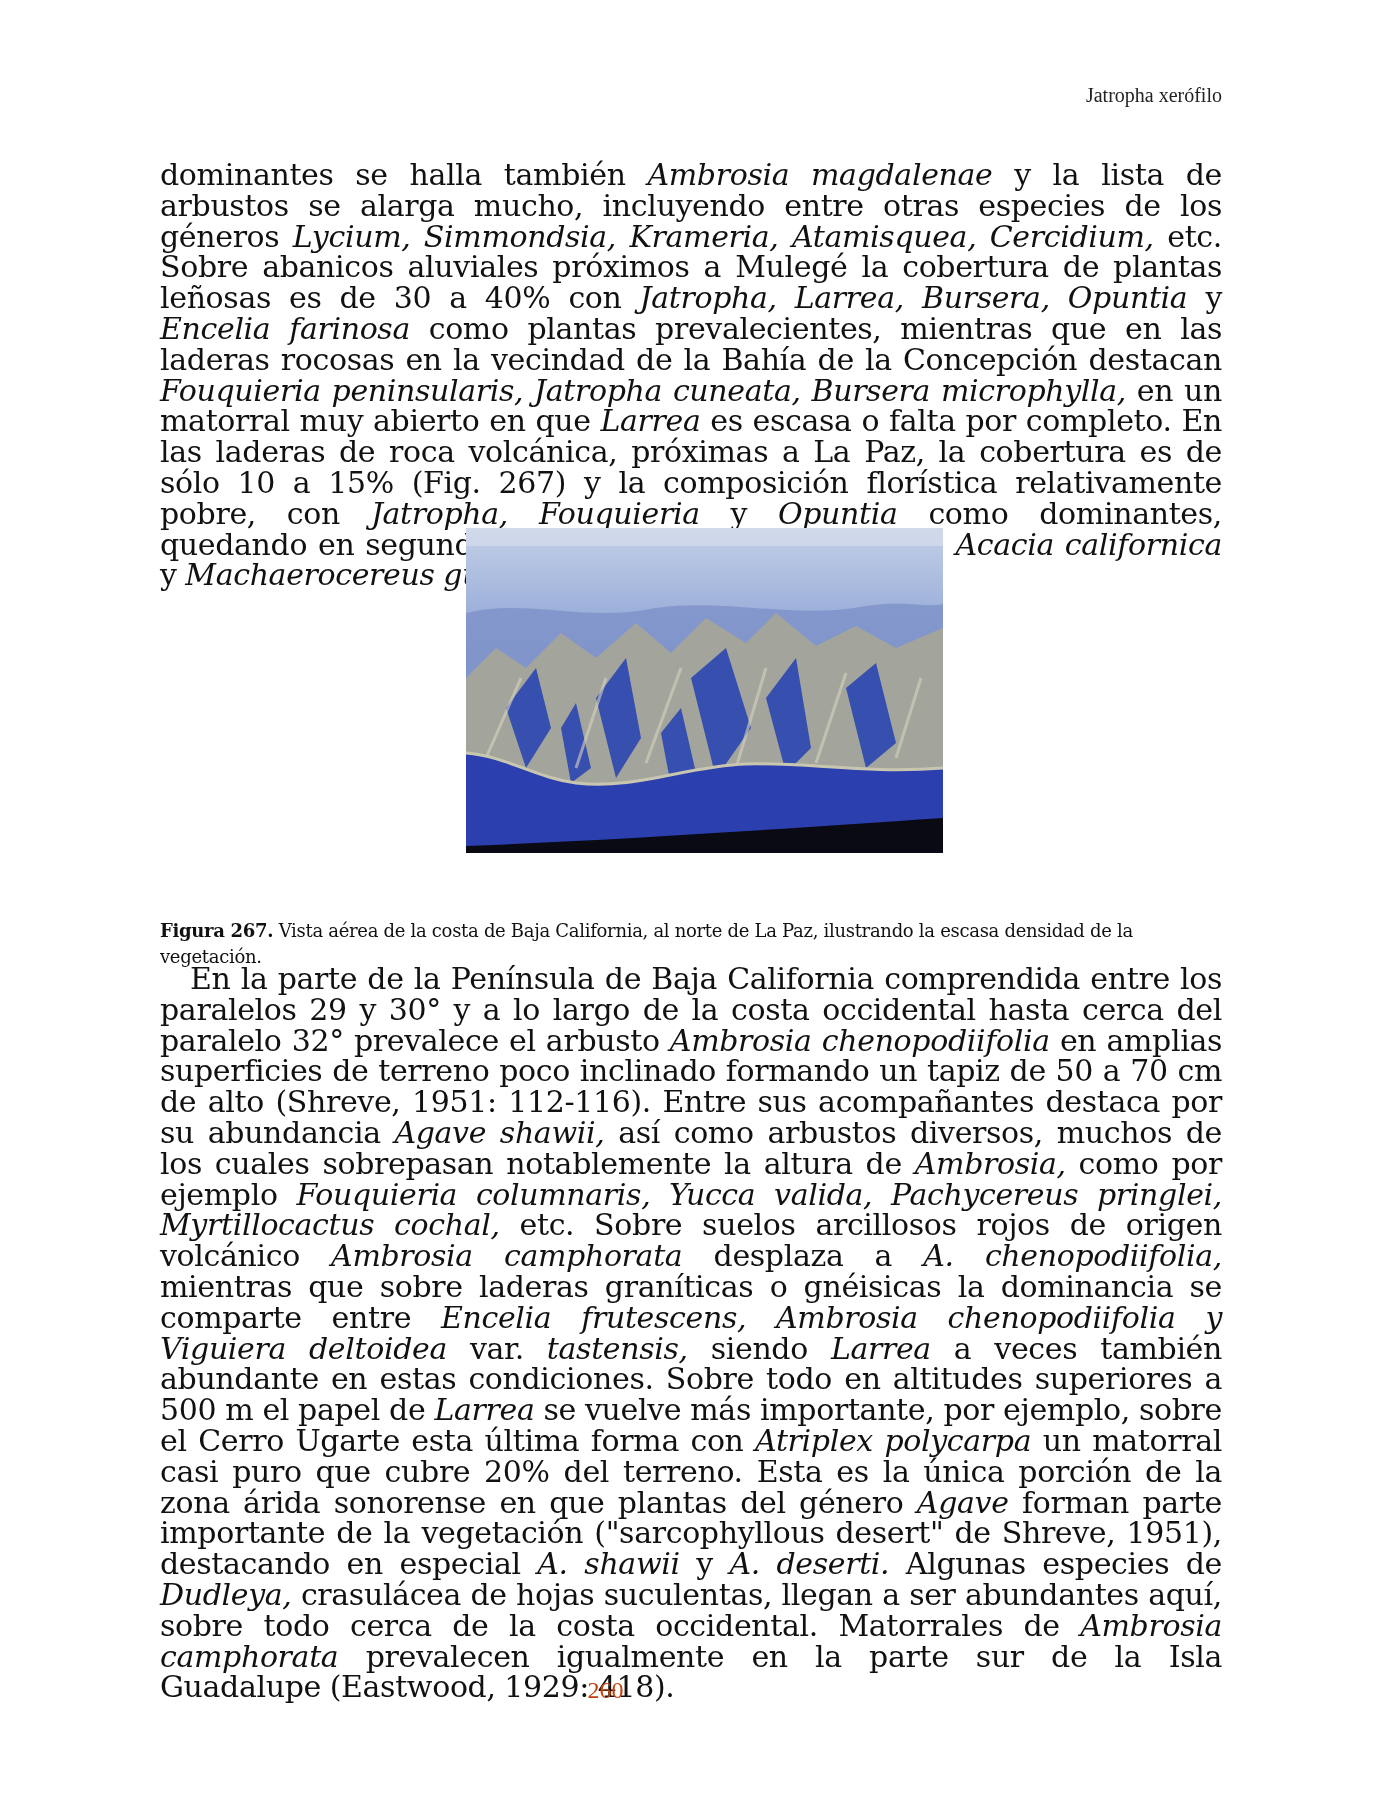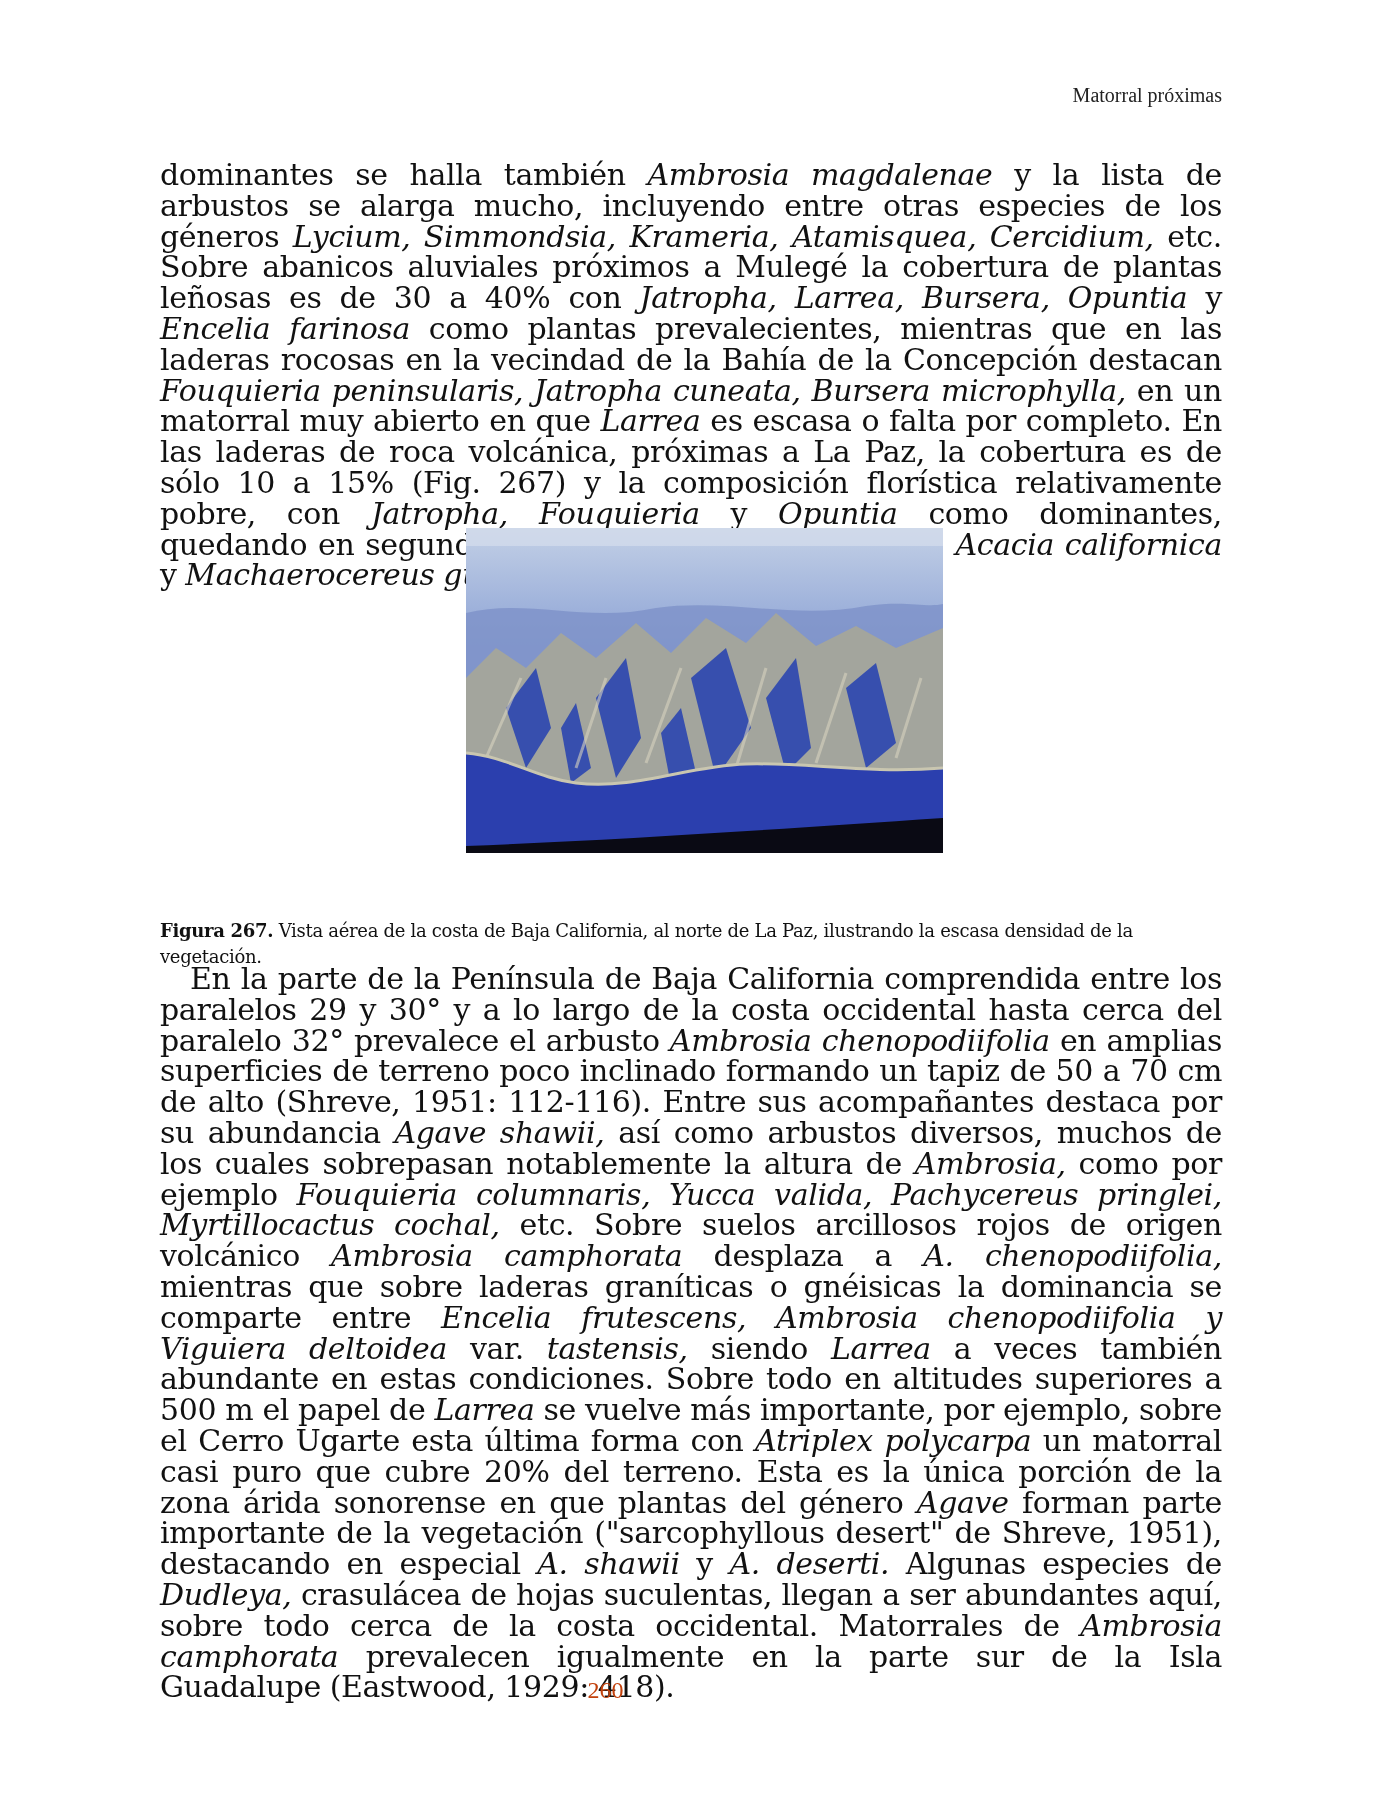--- a/index.html
+++ b/index.html
@@ -16,21 +16,21 @@
   .figure svg { display:block; width:100%; height:100%; }
   .caption { position:absolute; left:160px; width:1062px; top:918px; font-size:18px; line-height:26px;
              letter-spacing:-0.3px; }
   .caption b { font-weight:bold; }
   .page-number { position:absolute; top:1677px; left:0; width:1211px; text-align:center;
                  font-family:"Liberation Serif", serif; font-size:24px; color:#c2410c; }
 </style>
 </head>
 <body>
 
-<div class="running-header">Matorral próximas</div>
+<div class="running-header">Jatropha xerófilo</div>
 
 <p class="para" id="p1"><span>dominantes se halla también </span><i>Ambrosia magdalenae</i><span> y la lista de arbustos se alarga mucho, incluyendo entre otras especies de los géneros </span><i>Lycium, Simmondsia, Krameria, Atamisquea, Cercidium,</i><span> etc. Sobre abanicos aluviales próximos a Mulegé la cobertura de plantas leñosas es de 30 a 40% con </span><i>Jatropha, Larrea, Bursera, Opuntia</i><span> y </span><i>Encelia farinosa</i><span> como plantas prevalecientes, mientras que en las laderas rocosas en la vecindad de la Bahía de la Concepción destacan </span><i>Fouquieria peninsularis, Jatropha cuneata, Bursera microphylla,</i><span> en un matorral muy abierto en que </span><i>Larrea</i><span> es escasa o falta por completo. En las laderas de roca volcánica, próximas a La Paz, la cobertura es de sólo 10 a 15% (Fig. 267) y la composición florística relativamente pobre, con </span><i>Jatropha, Fouquieria</i><span> y </span><i>Opuntia</i><span> como dominantes, quedando en segundo término </span><i>Bursera microphylla, Acacia californica</i><span> y </span><i>Machaerocereus gummosus</i><span>.</span></p>
 
 <div class="figure">
   <svg viewBox="0 0 477 325" preserveAspectRatio="none">
     <defs>
       <linearGradient id="skyg" x1="0" y1="0" x2="0" y2="1">
         <stop offset="0" stop-color="#c3d0e6"></stop>
         <stop offset="0.35" stop-color="#8fa5d6"></stop>
         <stop offset="1" stop-color="#5f78c4"></stop>

